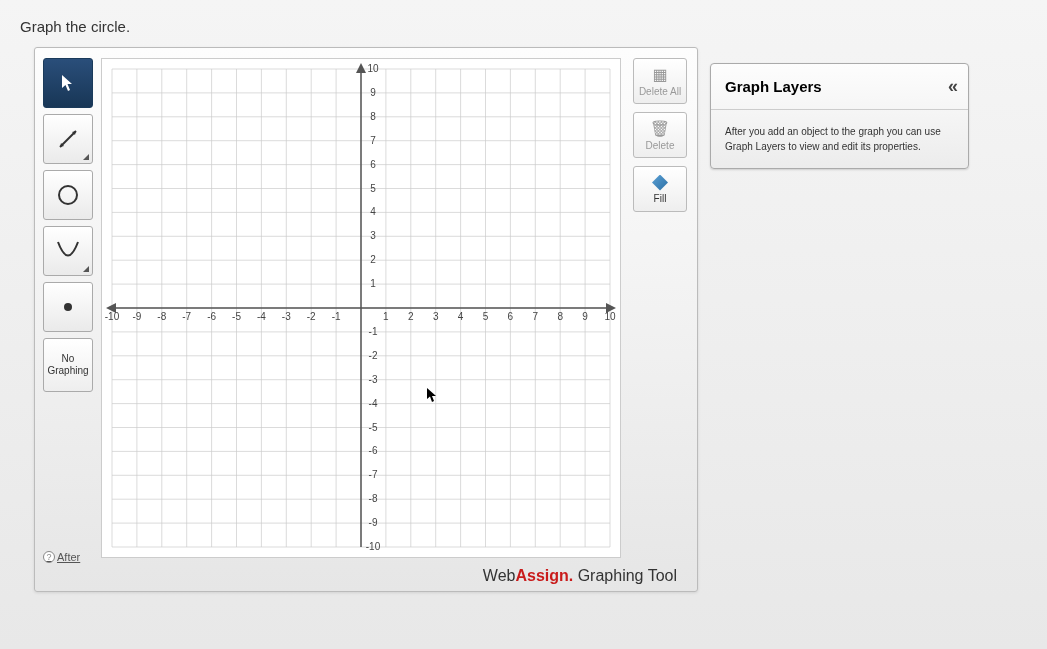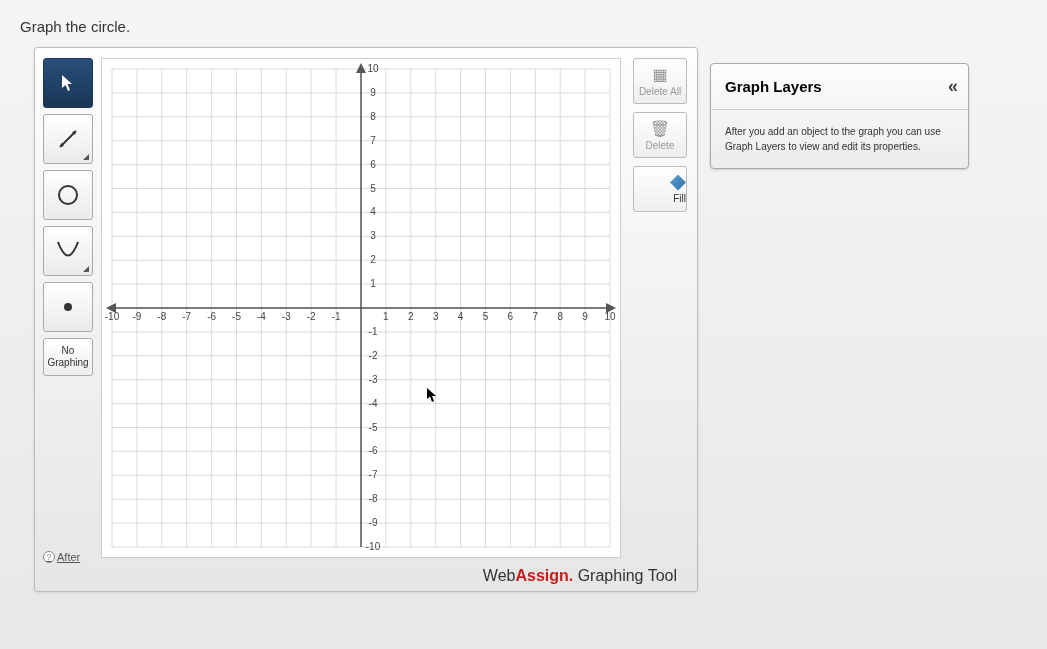--- a/index.html
+++ b/index.html
@@ -74,21 +74,21 @@
     .tool-btn .corner {
       position: absolute;
       right: 3px;
       bottom: 3px;
       width: 0; height: 0;
       border-left: 6px solid transparent;
       border-bottom: 6px solid #555;
     }
     .no-sol {
       width: 50px;
-      height: 38px;
+      height: 54px;
       background: linear-gradient(180deg,#fff,#eee);
       border: 1px solid #aaa;
       border-radius: 3px;
       font-size: 10px;
       text-align: center;
       line-height: 1.2;
       display:flex;
       align-items:center;
       justify-content:center;
       flex-direction:column;
@@ -146,21 +146,21 @@
       border-radius:3px;
       display:flex;
       flex-direction:column;
       align-items:center;
       justify-content:center;
       font-size:10px;
       color:#999;
       cursor:pointer;
       gap:2px;
     }
-    .action-btn.enabled { color:#333;align-items:flex-end; }
+    .action-btn.enabled { color:#333; }
     .action-icon { font-size:16px; }
     .fill-icon {
       width:16px;height:16px;
       background: linear-gradient(135deg,#5a9fd4,#2a6fa4);
       clip-path: polygon(50% 0, 100% 50%, 50% 100%, 0 50%);
     }
 
     .branding {
       position:absolute;
       bottom: 6px;

